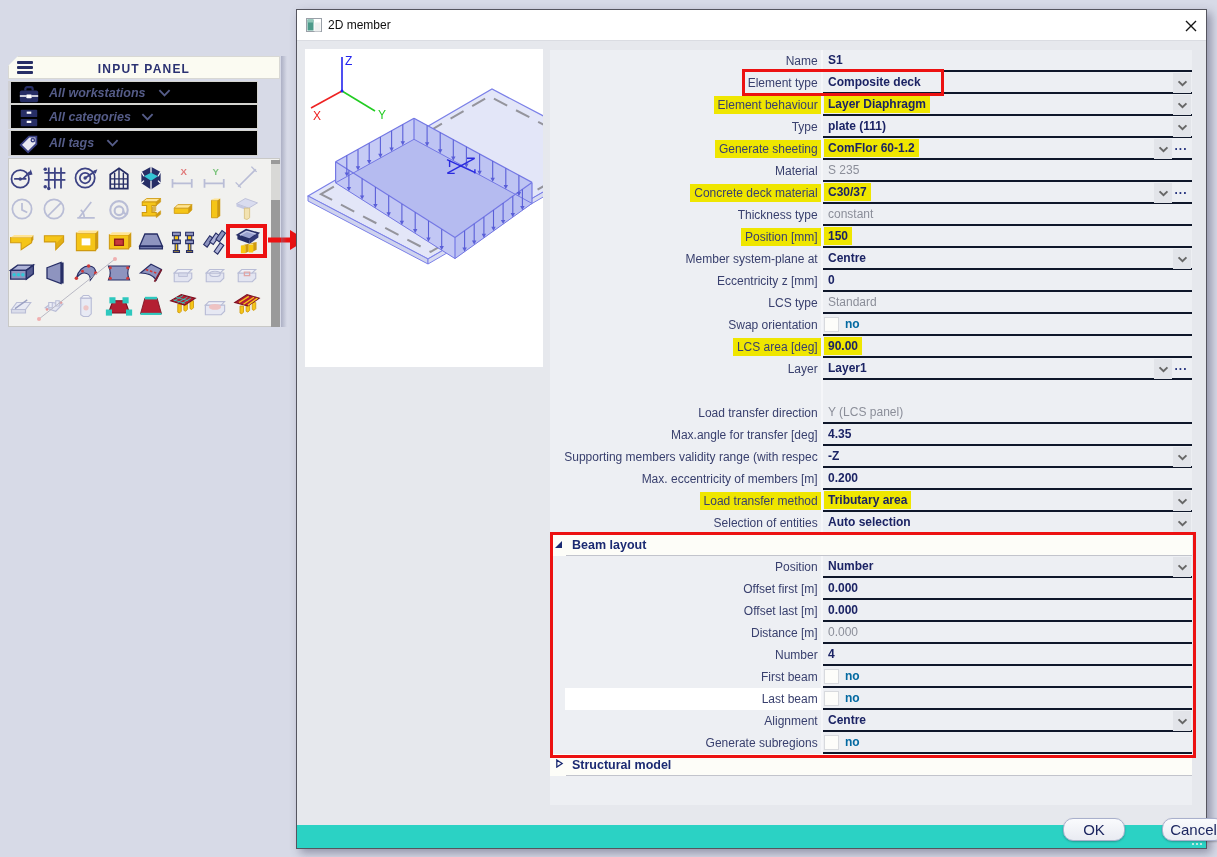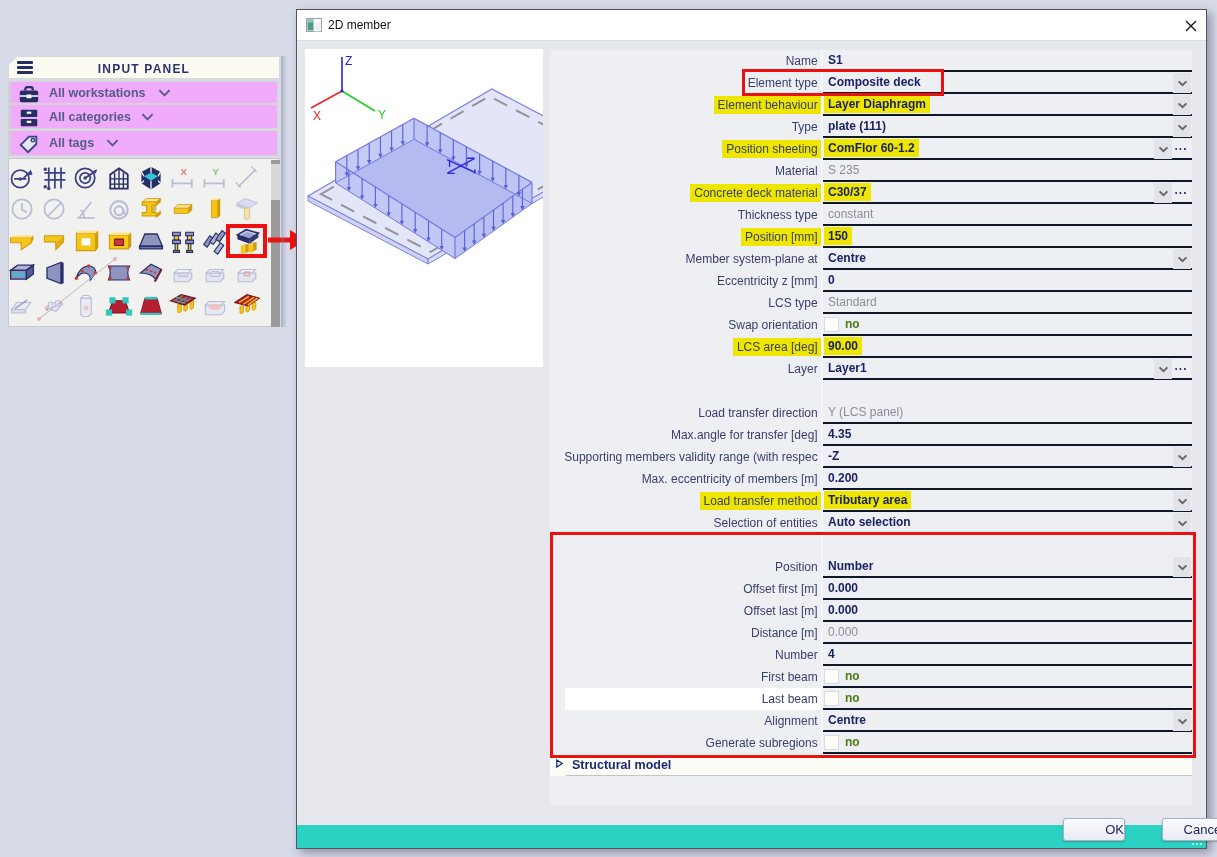--- a/index.html
+++ b/index.html
@@ -6,21 +6,21 @@
 body{background:#d7dae7;font-family:"Liberation Sans",sans-serif;position:relative;}
 .abs{position:absolute;}
 
 #panel{position:absolute;left:8px;top:54px;width:272px;}
 #ptitle{position:absolute;left:0;top:2px;width:272px;height:23px;background:#fbfbf2;border:1px solid #d8d8d4;
  clip-path:polygon(10px 0,100% 0,100% 100%,0 100%,0 10px);}
 #ptitle .ham{position:absolute;left:8px;top:4px;width:16px;height:14px;}
 #ptitle .ham div{height:3px;background:#272e66;margin-bottom:2px;border-radius:1px;}
 #ptitle .t{position:absolute;left:0;right:0;top:5px;text-align:center;font-weight:bold;font-size:12px;
  letter-spacing:1.2px;color:#2b3272;}
-.prow{position:absolute;left:0;width:270px;background:#f0abfc;border:1px solid #d5d5d1;border-left:3px solid #d0d0d4;}
+.prow{position:absolute;left:0;width:250px;background:#000000;border:1px solid #d5d5d1;border-left:3px solid #d0d0d4;font-style:italic;}
 .prow .txt{position:absolute;left:38px;top:50%;transform:translateY(-50%);font-weight:bold;font-size:12.5px;color:#555c88;}
 .prow svg.chev{position:absolute;top:50%;transform:translateY(-50%);}
 #icons{position:absolute;left:0;top:104px;width:272px;height:169px;background:#f1f1ef;border:1px solid #c9c9c7;}
 .ico{position:absolute;width:28px;height:28px;}
 #iscroll{position:absolute;left:262px;top:1px;width:9px;height:167px;background:#9a9a9a;}
 #iscroll .thumb{position:absolute;left:0;top:4px;width:9px;height:36px;background:#d8d8d6;}
 
 .redbox{position:absolute;border:4px solid #ec1111;background:transparent;}
 .redbox3{position:absolute;border:3px solid #ec1111;background:transparent;}
 
@@ -39,28 +39,28 @@
 .val .vt{padding-left:5px;display:inline-block;}
 .gray{color:#8b8e99;font-weight:normal;}
 .hl{background:#efe600;padding:2px 4px 2px 4px;}
 .lab .hl{margin-right:-4px;}
 .dd{position:absolute;right:1px;top:1px;width:18px;height:20px;background:#e2e4e9;}
 .dd svg{position:absolute;left:4px;top:7px;}
 .dots{position:absolute;right:2px;top:0;width:18px;height:20px;color:#23307c;font-weight:bold;
  font-size:12px;text-align:center;line-height:16px;letter-spacing:1px;}
 .dd2{right:20px;}
 .cb{position:absolute;left:1px;top:3px;width:15px;height:15px;background:#fdfdfa;border:1px solid #d8dade;}
-.cbno{position:absolute;left:22px;top:0;height:22px;line-height:21px;font-weight:bold;font-size:12px;color:#4d7c0f;}
+.cbno{position:absolute;left:22px;top:0;height:22px;line-height:21px;font-weight:bold;font-size:12px;color:#0369a1;}
 .sect{position:absolute;left:0;width:642px;height:22px;background:#fdfdf8;}
 .sect .st{position:absolute;left:22px;top:0;height:22px;line-height:22px;font-weight:bold;font-size:12.5px;color:#1b2a72;}
 .sect .underline{position:absolute;left:16px;right:0;bottom:0;height:1px;background:#c2c4cc;}
 
 #teal{position:absolute;left:0;bottom:0;width:100%;height:23px;background:#2bd2c4;}
 .btn{position:absolute;height:23px;background:linear-gradient(#fafbfd,#e9ebf2);border:1px solid #a9b0cc;
- border-radius:3px;text-align:right;font-size:13px;color:#1c2660;line-height:21px;box-shadow:0 1px 2px rgba(0,0,0,.25);}
+ border-radius:10px;text-align:center;font-size:15px;color:#1c2660;line-height:21px;box-shadow:0 1px 2px rgba(0,0,0,.25);}
 </style></head>
 <body>
 <div id="panel">
     <div id="ptitle">
       <div class="ham">
         <div></div>
         <div></div>
         <div></div>
       </div>
       <div class="t">INPUT PANEL</div>
@@ -470,21 +470,21 @@
       </div>
       <div class="row" style="top:66px">
         <div class="lab" style="">Type&nbsp;</div>
         <div class="val"><span class="vt" style="">plate (111)</span><div class="dd">
             <svg class="chev" viewBox="0 0 12 8" width="11" height="7">
               <path d="M1.5 1.5L6 6l4.5-4.5" stroke="#666" stroke-width="2.2" fill="none"></path>
             </svg>
           </div></div>
       </div>
       <div class="row" style="top:88px">
-        <div class="lab" style=""><span class="hl">Position sheeting</span>&nbsp;</div>
+        <div class="lab" style=""><span class="hl">Generate sheeting</span>&nbsp;</div>
         <div class="val"><span class="vt" style="padding-left:1px"><span class="hl">ComFlor 60-1.2</span></span><div class="dd dd2">
             <svg class="chev" viewBox="0 0 12 8" width="11" height="7">
               <path d="M1.5 1.5L6 6l4.5-4.5" stroke="#666" stroke-width="2.2" fill="none"></path>
             </svg>
           </div><div class="dots">...</div></div>
       </div>
       <div class="row" style="top:110px">
         <div class="lab" style="">Material&nbsp;</div>
         <div class="val gray"><span class="vt" style="">S 235</span></div>
       </div>
@@ -567,20 +567,27 @@
             </svg>
           </div></div>
       </div>
       <div class="row" style="top:440px">
         <div class="lab" style=""><span class="hl">Load transfer method</span>&nbsp;</div>
         <div class="val"><span class="vt" style="padding-left:1px"><span class="hl">Tributary area</span></span><div class="dd">
             <svg class="chev" viewBox="0 0 12 8" width="11" height="7">
               <path d="M1.5 1.5L6 6l4.5-4.5" stroke="#666" stroke-width="2.2" fill="none"></path>
             </svg>
           </div></div>
+      </div>
+      <div class="sect" style="top:484px">
+        <svg style="position:absolute;left:4px;top:6px" viewBox="0 0 10 10" width="10" height="10">
+          <path d="M8 1v7H1z" fill="#1b2a72"></path>
+        </svg>
+        <span class="st">Beam layout</span>
+        <div class="underline"></div>
       </div>
       <div class="row" style="top:506px">
         <div class="lab" style="">Position&nbsp;</div>
         <div class="val"><span class="vt" style="">Number</span><div class="dd">
             <svg class="chev" viewBox="0 0 12 8" width="11" height="7">
               <path d="M1.5 1.5L6 6l4.5-4.5" stroke="#666" stroke-width="2.2" fill="none"></path>
             </svg>
           </div></div>
       </div>
       <div class="row" style="top:528px">

